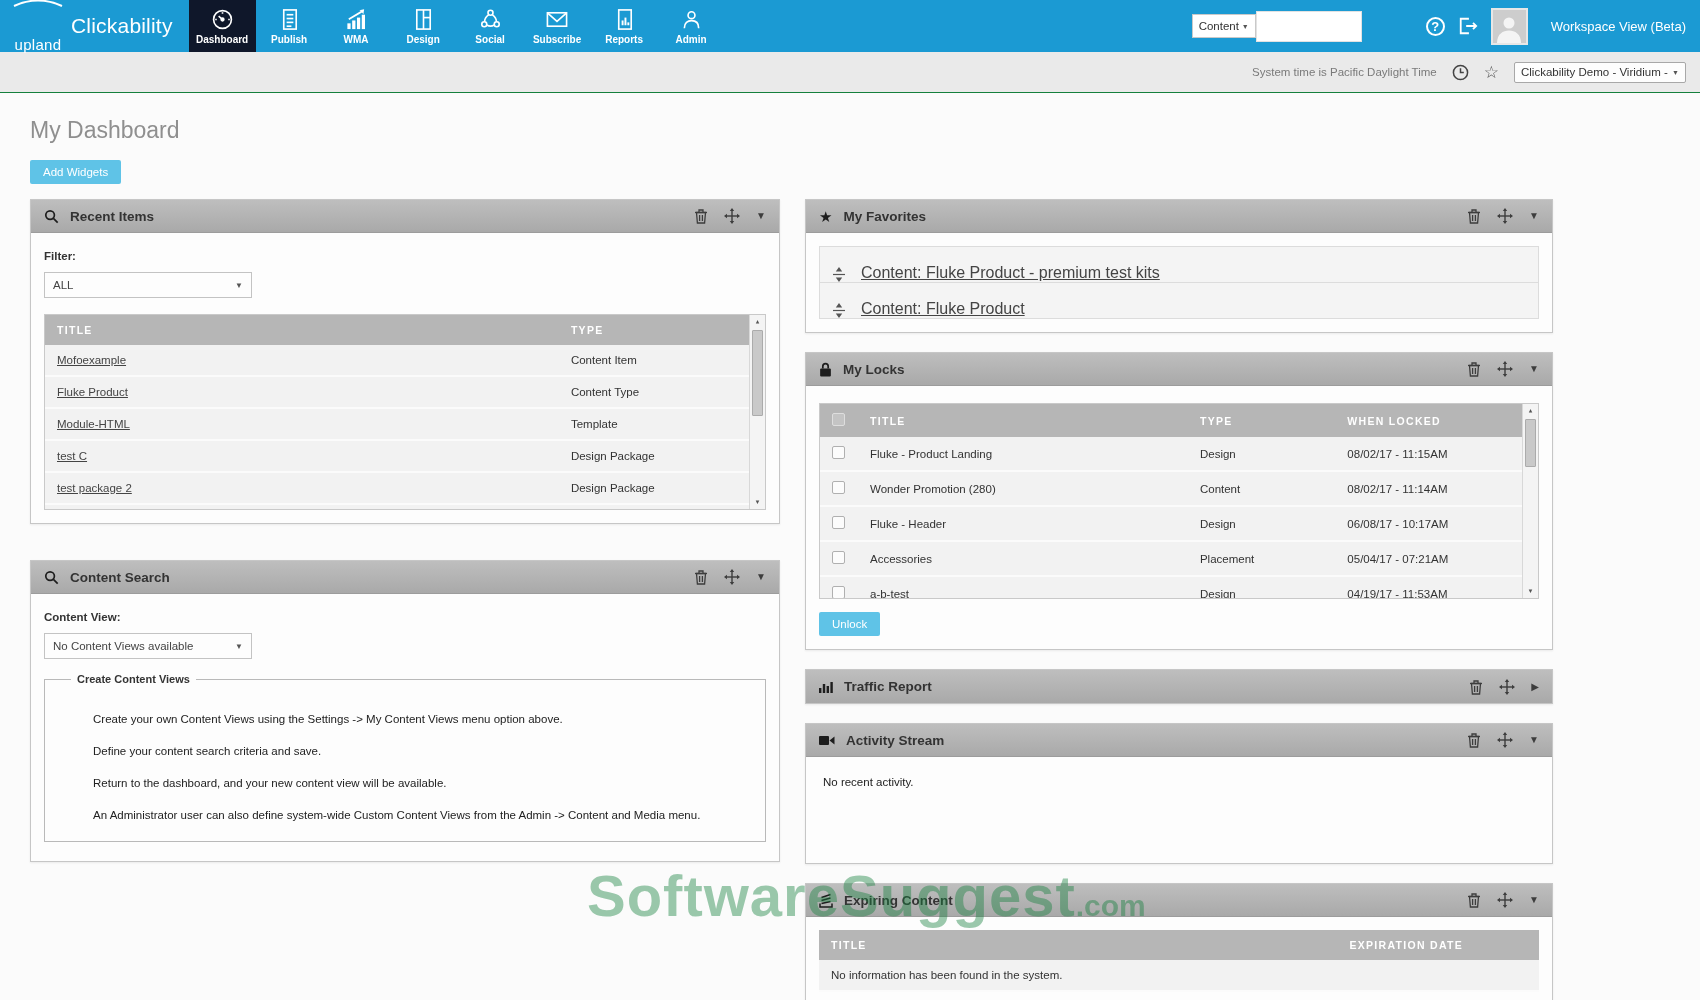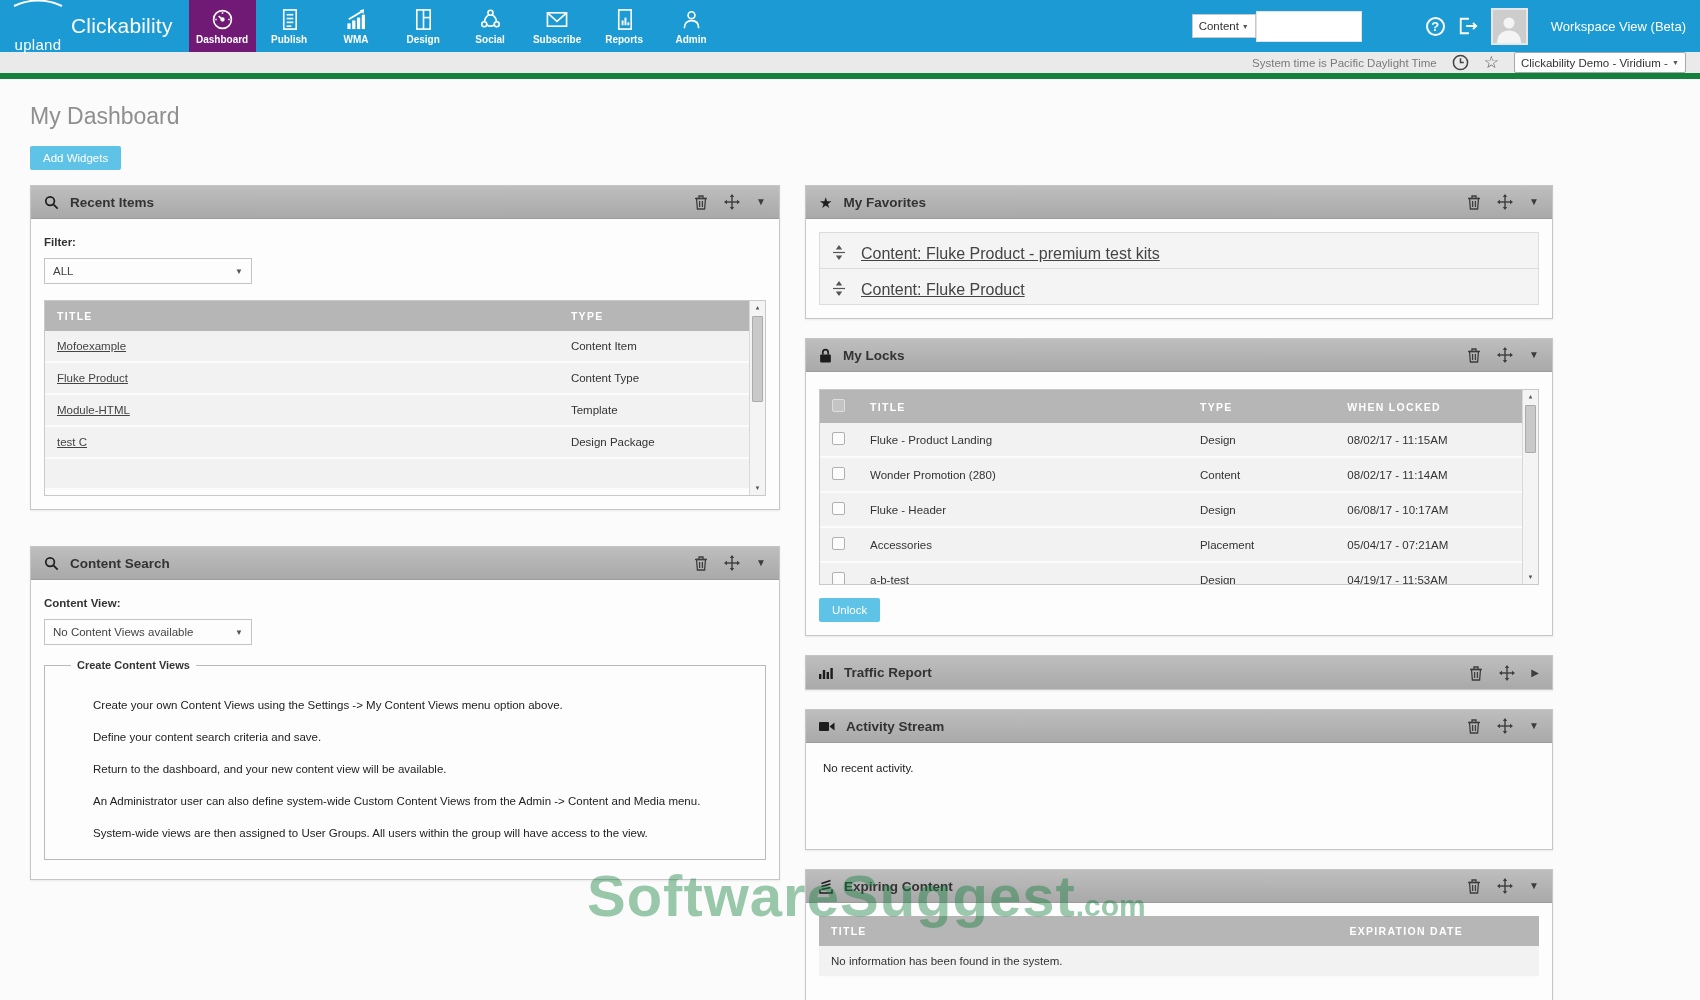--- a/index.html
+++ b/index.html
@@ -9,41 +9,41 @@
   
   .topnav { height:52px; background:#1b9ad3; display:flex; align-items:stretch; }
   .logo { display:flex; align-items:center; padding:0 16px 0 12px; cursor:pointer; }
   .upland-wrap { display:flex; flex-direction:column; align-items:center; margin-right:7px;gap:28px; }
   .upland-wrap .swoosh { margin-bottom:1px; }
   .logo-upland { color:#fff; font-size:15px; letter-spacing:.3px; }
   .logo-clk { color:#fff; font-size:21px; letter-spacing:.2px; }
   .nav-items { display:flex; }
   .nav-item { width:67px; display:flex; flex-direction:column; align-items:center;
     justify-content:center; gap:3px; color:#fff; font-size:10px; font-weight:bold; cursor:pointer; }
-  .nav-item.active { background:#701a75; }
+  .nav-item.active { background:#0f172a; }
   .nav-icon { height:24px; display:flex; align-items:flex-end; }
   .nav-right { margin-left:auto; display:flex; align-items:center; padding-right:14px; }
   .search-group { display:flex; align-items:center; margin-right:64px; }
   .search-cat { background:#fff; border:1px solid #c9c9c9; height:24px; width:64px;
     display:flex; align-items:center; justify-content:space-between; padding:0 6px;
     font-size:11.5px; color:#333; cursor:pointer; }
   .search-cat .caret { font-size:7px; color:#555; }
   .nav-search { width:106px; height:31px; border:1px solid #e2e2e2; background:#fff;
     padding:0 6px; font-size:12px; outline:none; }
   .nav-util { display:flex; align-items:center; gap:13px; }
   .help-circle { width:19px; height:19px; border:2px solid #fff; border-radius:50%;
     color:#fff; font-size:13px; font-weight:bold; display:flex; align-items:center;
     justify-content:center; cursor:pointer; }
   .logout-btn { cursor:pointer; display:flex; }
   .avatar { width:37px; height:37px; background:#cdcdcd; border:2px solid #e7e7e7;
     display:flex; align-items:flex-end; justify-content:center; overflow:hidden; cursor:pointer; }
   .workspace-label { color:#fff; font-size:13px; margin-left:10px; cursor:pointer; white-space:nowrap; }
 
   
-  .sysbar { height:27px; background:#eaeaea; border-bottom:6px solid #15803d;
+  .sysbar { height:41px; background:#eaeaea; border-bottom:1px solid #15803d;
     display:flex; align-items:center; justify-content:flex-end; gap:15px; padding-right:14px; }
   .sys-time { font-size:11.5px; color:#7a7a7a; }
   .sys-icon { color:#444; display:flex; cursor:pointer; }
   .star-outline { font-size:17px; color:#555; line-height:1; cursor:pointer; }
   .ws-select { background:#fdfdfd; border:1px solid #a8a8a8; border-radius:2px; height:21px;
     width:172px; display:flex; align-items:center; justify-content:space-between;
     padding:0 6px; font-size:11.5px; color:#333; cursor:pointer; }
   .ws-select .sel-text { white-space:nowrap; overflow:hidden; }
   .ws-select .caret { font-size:7px; color:#555; margin-left:4px; }
 
@@ -99,21 +99,21 @@
   .vs-thumb { position:absolute; left:2px; right:2px; background:#c9c9c9;
     border:1px solid #ababab; border-radius:1px; cursor:grab; }
 
   
   fieldset.ccv { border:1px solid #b9b9b9; margin:14px 0 6px; padding:8px 18px 20px; }
   fieldset.ccv legend { font-size:11px; font-weight:bold; color:#333; padding:0 6px; margin-left:8px; }
   .instruction { font-size:11.5px; color:#222; margin:20px 0 0 30px; }
 
   
   .fav-row { background:#f4f4f4; border:1px solid #dcdcdc; height:37px; display:flex;
-    align-items:flex-start; padding:12px 13px; gap:16px; margin-top:-1px; }
+    align-items:flex-end; padding:0 13px; gap:16px; margin-top:-1px; }
   .fav-row:first-child { margin-top:0; }
   .drag-handle { color:#555; display:flex; cursor:grab; }
 
   
   .activity-body { height:106px; }
   .empty-text { font-size:11.5px; color:#222; margin:6px 0 0 4px; }
 
   
   .expiring-body { height:160px; }
   .expiring-empty td { background:#f6f6f6; }
@@ -333,20 +333,24 @@
                   </tr>
                   <tr>
                     <td><a class="cell-link">Module-HTML</a></td>
                     <td>Template</td>
                   </tr>
                   <tr>
                     <td><a class="cell-link">test C</a></td>
                     <td>Design Package</td>
                   </tr>
                   <tr>
+                    <td><a class="cell-link">test package 2</a></td>
+                    <td>Design Package</td>
+                  </tr>
+                  <tr>
                       <td></td>
                       <td></td>
                     </tr>
                 </tbody>
               </table>
             </div>
             <div class="vscroll">
               <div class="vs-arrow" style="transform:rotate(180deg);">▼</div>
               <div class="vs-thumb" style="top:15px; height:86px;"></div>
               <div class="vs-arrow down">▼</div>
@@ -389,21 +393,20 @@
           <div class="fake-select">
             <span>No Content Views available</span>
             <span class="caret">▼</span>
           </div>
           <fieldset class="ccv">
             <legend>Create Content Views</legend>
             <p class="instruction">Create your own Content Views using the Settings -&gt; My Content Views menu option above.</p>
             <p class="instruction">Define your content search criteria and save.</p>
             <p class="instruction">Return to the dashboard, and your new content view will be available.</p>
             <p class="instruction">An Administrator user can also define system-wide Custom Content Views from the Admin -&gt; Content and Media menu.</p>
-            <p class="instruction">System-wide views are then assigned to User Groups. All users within the group will have access to the view.</p>
           </fieldset>
         </div>
       </section>
     </div>
 
     <div class="col-right">
 
       <section class="widget">
         <div class="widget-header">
           <span class="widget-hicon" style="font-size:15px; line-height:1;">★</span>

